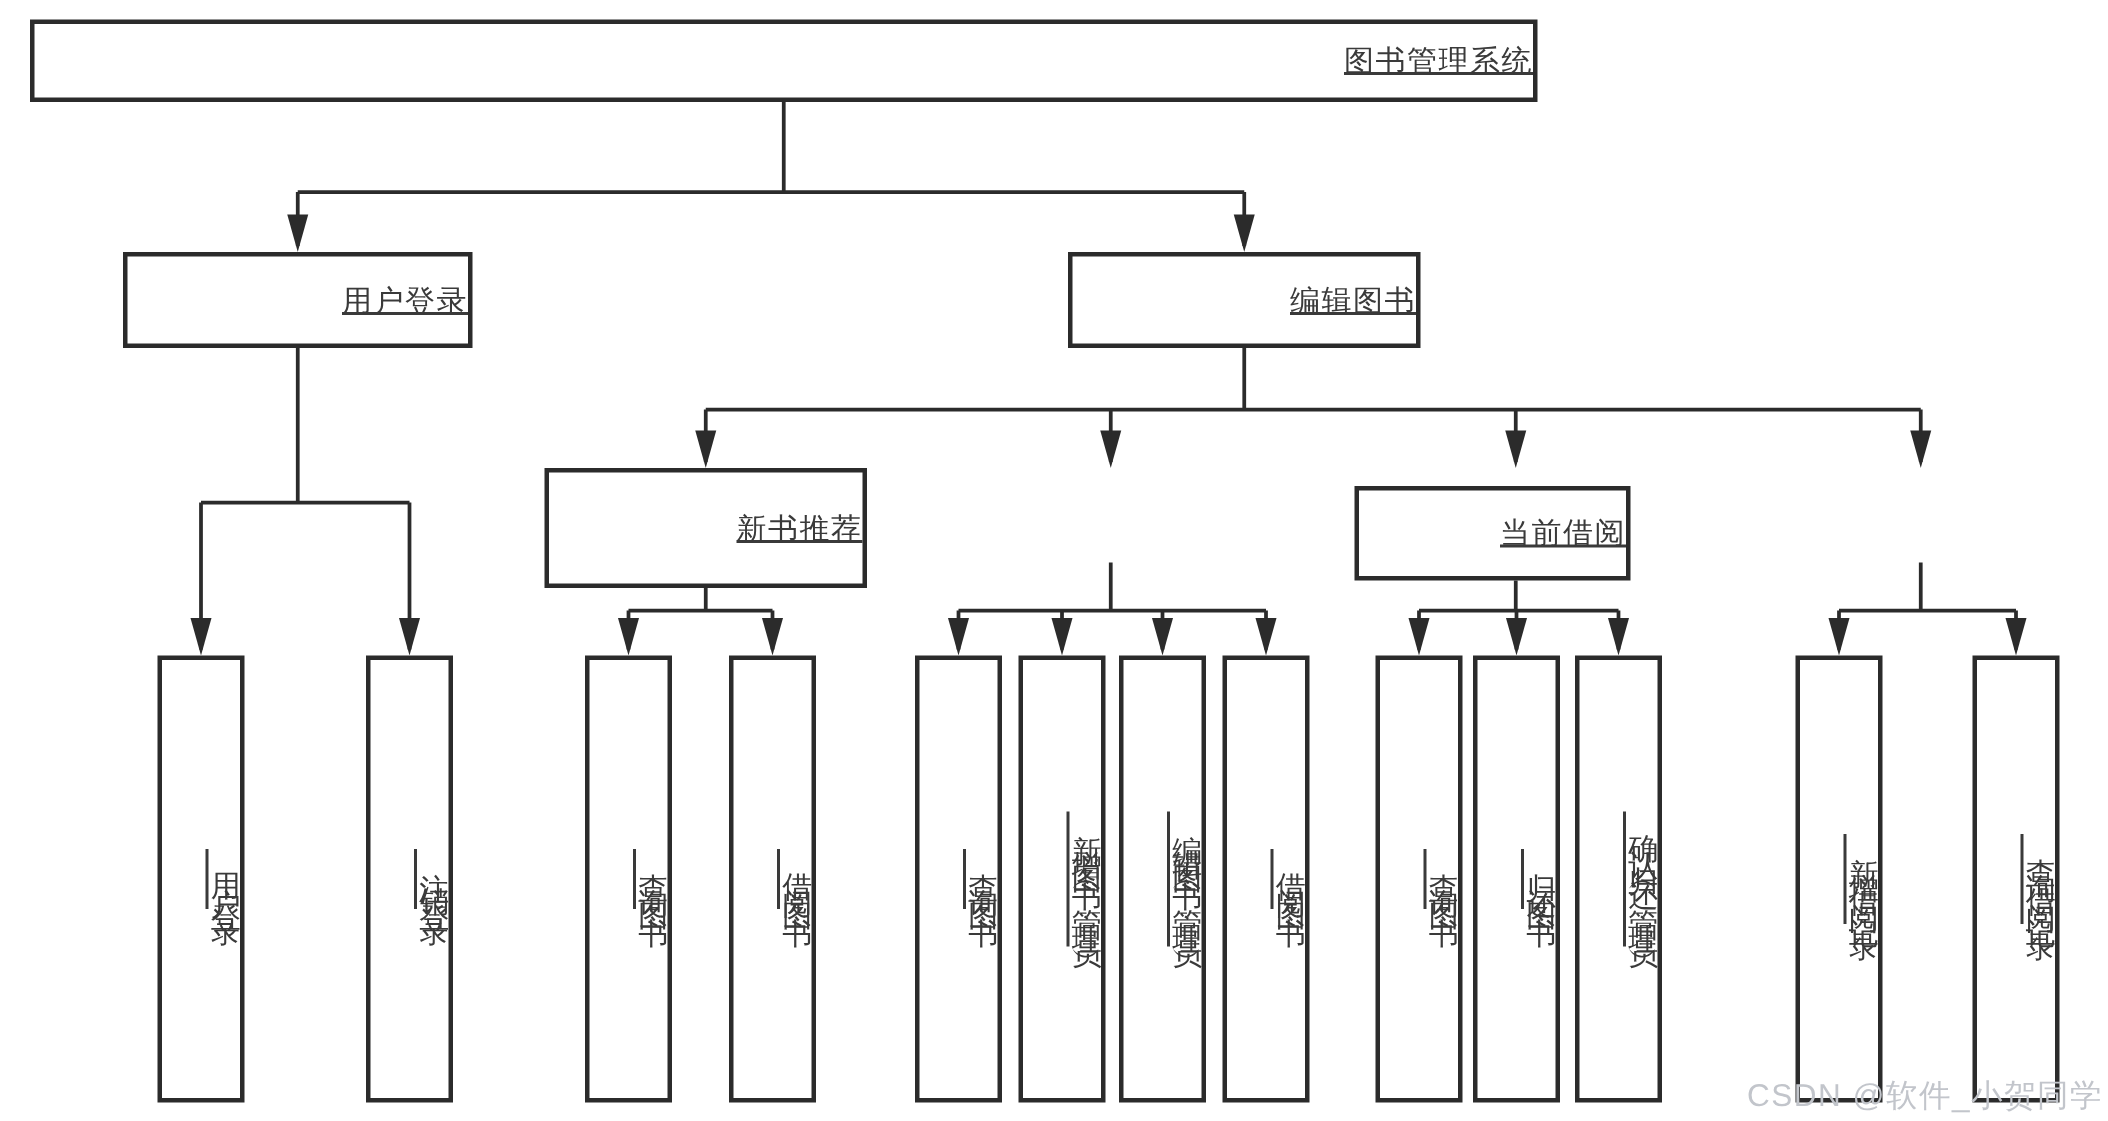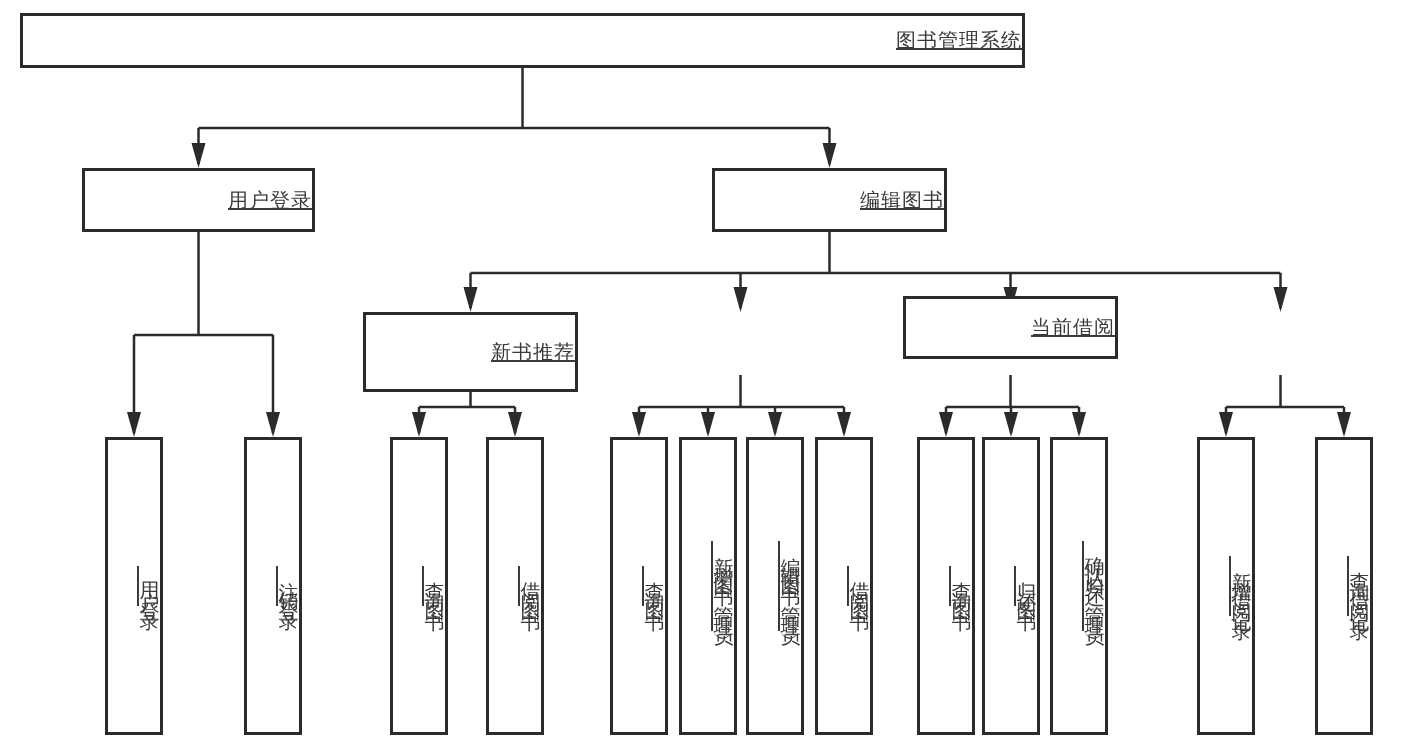--- a/index.html
+++ b/index.html
@@ -101,21 +101,21 @@
   <div class="box" style="left:82px;top:168px;width:233px;height:64px">
     <span>用户登录</span>
   </div>
   <div class="box" style="left:712px;top:168px;width:235px;height:64px">
     <span>编辑图书</span>
   </div>
 
   <div class="box" style="left:363px;top:312px;width:215px;height:80px">
     <span>新书推荐</span>
   </div>
-  <div class="box" style="left:903px;top:296px;width:215px;height:63px">
+  <div class="box" style="left:903px;top:324px;width:184px;height:63px">
     <span>当前借阅</span>
   </div>
 
   <div class="box leaf" style="left:105px;top:437px;width:58px;height:298px">
     <span>用户登录</span>
   </div>
   <div class="box leaf" style="left:244px;top:437px;width:58px;height:298px">
     <span>注销登录</span>
   </div>
 
@@ -149,13 +149,14 @@
     <span>确认归还（管理员）</span>
   </div>
 
   <div class="box leaf" style="left:1197px;top:437px;width:58px;height:298px">
     <span>新增借阅记录</span>
   </div>
   <div class="box leaf" style="left:1315px;top:437px;width:58px;height:298px">
     <span>查询借阅记录</span>
   </div>
 
+  <div class="watermark">CSDN @软件_小贺同学</div>
 </div>
 
 </body></html>

